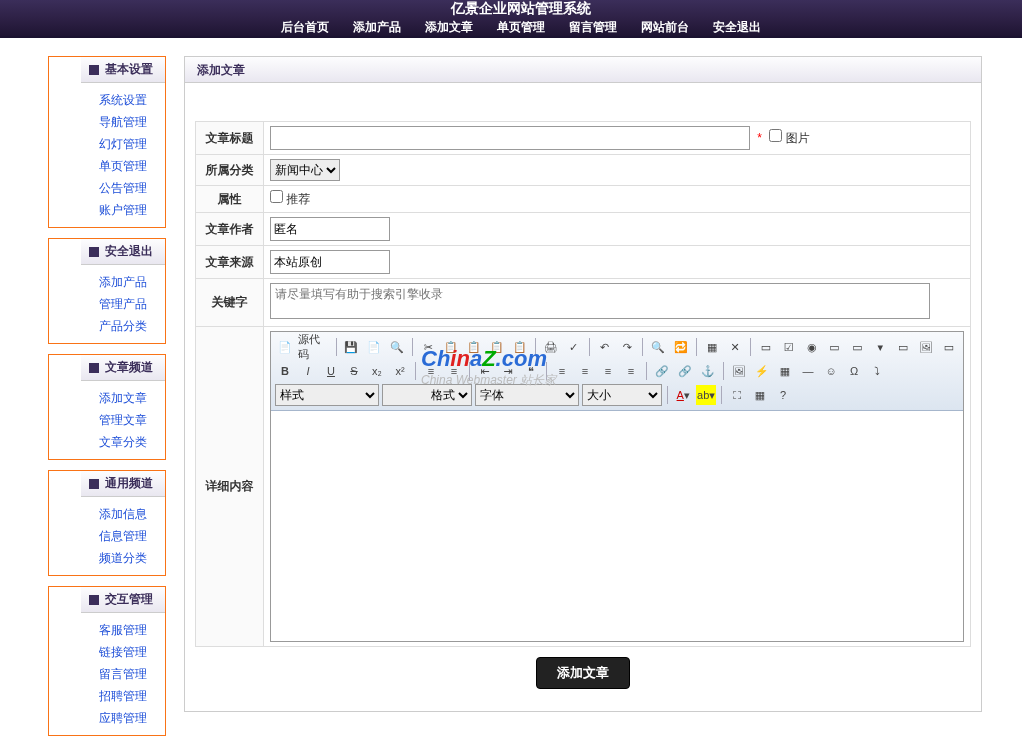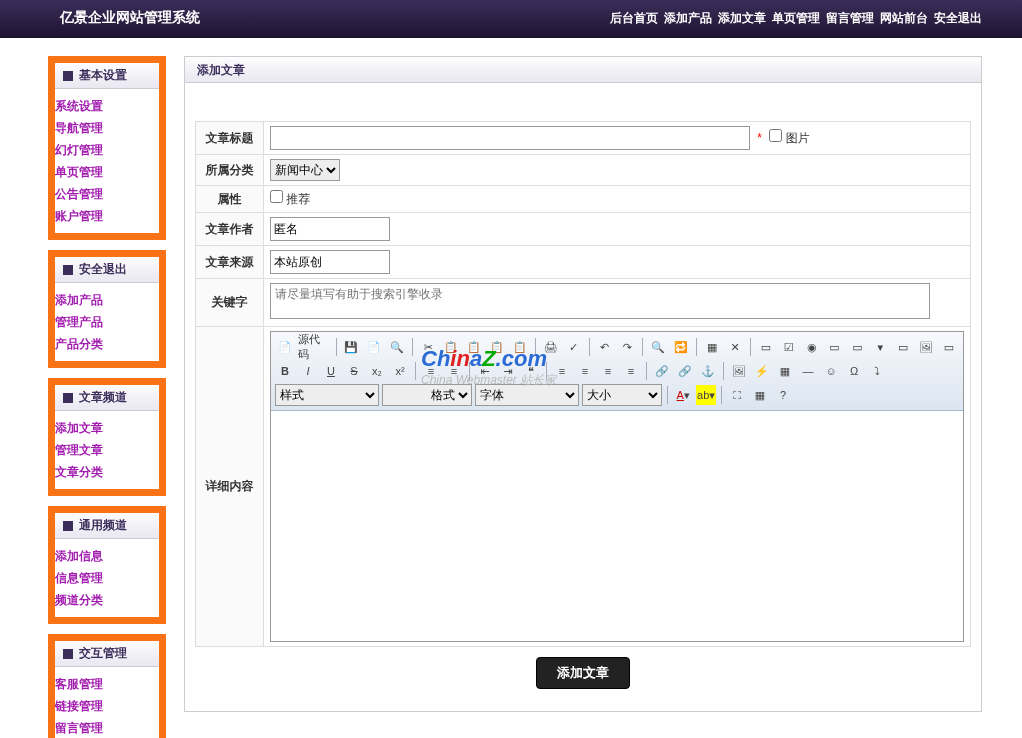--- a/index.html
+++ b/index.html
@@ -6,41 +6,42 @@
   body { font-family: Arial, "Microsoft YaHei", sans-serif; font-size: 12px; background: #fff; color: #333; }
   
   .topbar {
     background: linear-gradient(to bottom, #3b2e5a 0%, #2e2146 50%, #1e1432 100%);
     height: 38px;
     color: #fff;
     display: flex;
     align-items: center;
     padding: 0 40px 0 60px;
     border-bottom: 2px solid #1a1230;
+    flex-direction: column;
   }
   .topbar .title { font-weight: bold; font-size: 14px; flex: 1; }
-  .topbar .navlinks { display: flex; gap: 6px; font-weight: bold; align-items: center; }
+  .topbar .navlinks { display: flex; gap: 24px; font-weight: bold; align-items: center; }
   .topbar .navlinks span { cursor: pointer; white-space: nowrap; }
   
   .main { display: flex; padding: 18px 40px 0 48px; gap: 18px; align-items: flex-start; }
   
   .sidebar { width: 118px; flex-shrink: 0; }
-  .sidegroup { border: 7px solid #f97316; margin-bottom: 10px; background: #fff; }
+  .sidegroup { border: 1px solid #f97316; margin-bottom: 10px; background: #fff; padding-left: 32px; }
   .sidegroup-header {
     background: linear-gradient(to bottom, #fdfdfe 0%, #e9e7f0 100%);
     height: 26px; display: flex; align-items: center; padding-left: 8px;
     border-bottom: 1px solid #ccc;
     font-weight: bold; color: #3b2e5a;
   }
   .sidegroup-header .bullet {
     width: 10px; height: 10px; background: #3b2e5a; margin-right: 6px;
     display: inline-block;
   }
   .sidegroup ul { list-style: none; padding: 6px 0; }
-  .sidegroup li { text-align: left; height: 22px; line-height: 22px; cursor: pointer; color: #a21caf; font-weight: bold; }
+  .sidegroup li { text-align: center; height: 22px; line-height: 22px; cursor: pointer; color: #1d4ed8; }
   
   .content { flex: 1; border: 1px solid #ccc; background: #fff; }
   .content-header {
     background: linear-gradient(to bottom, #fdfdfe 0%, #e9e7f0 100%);
     height: 26px; line-height: 26px; padding-left: 12px;
     font-weight: bold; color: #3b2e5a;
     border-bottom: 1px solid #ccc;
   }
   .form-area { padding: 8px 10px; margin-top: 30px; }
   table.ftable { width: 100%; border-collapse: collapse; }

